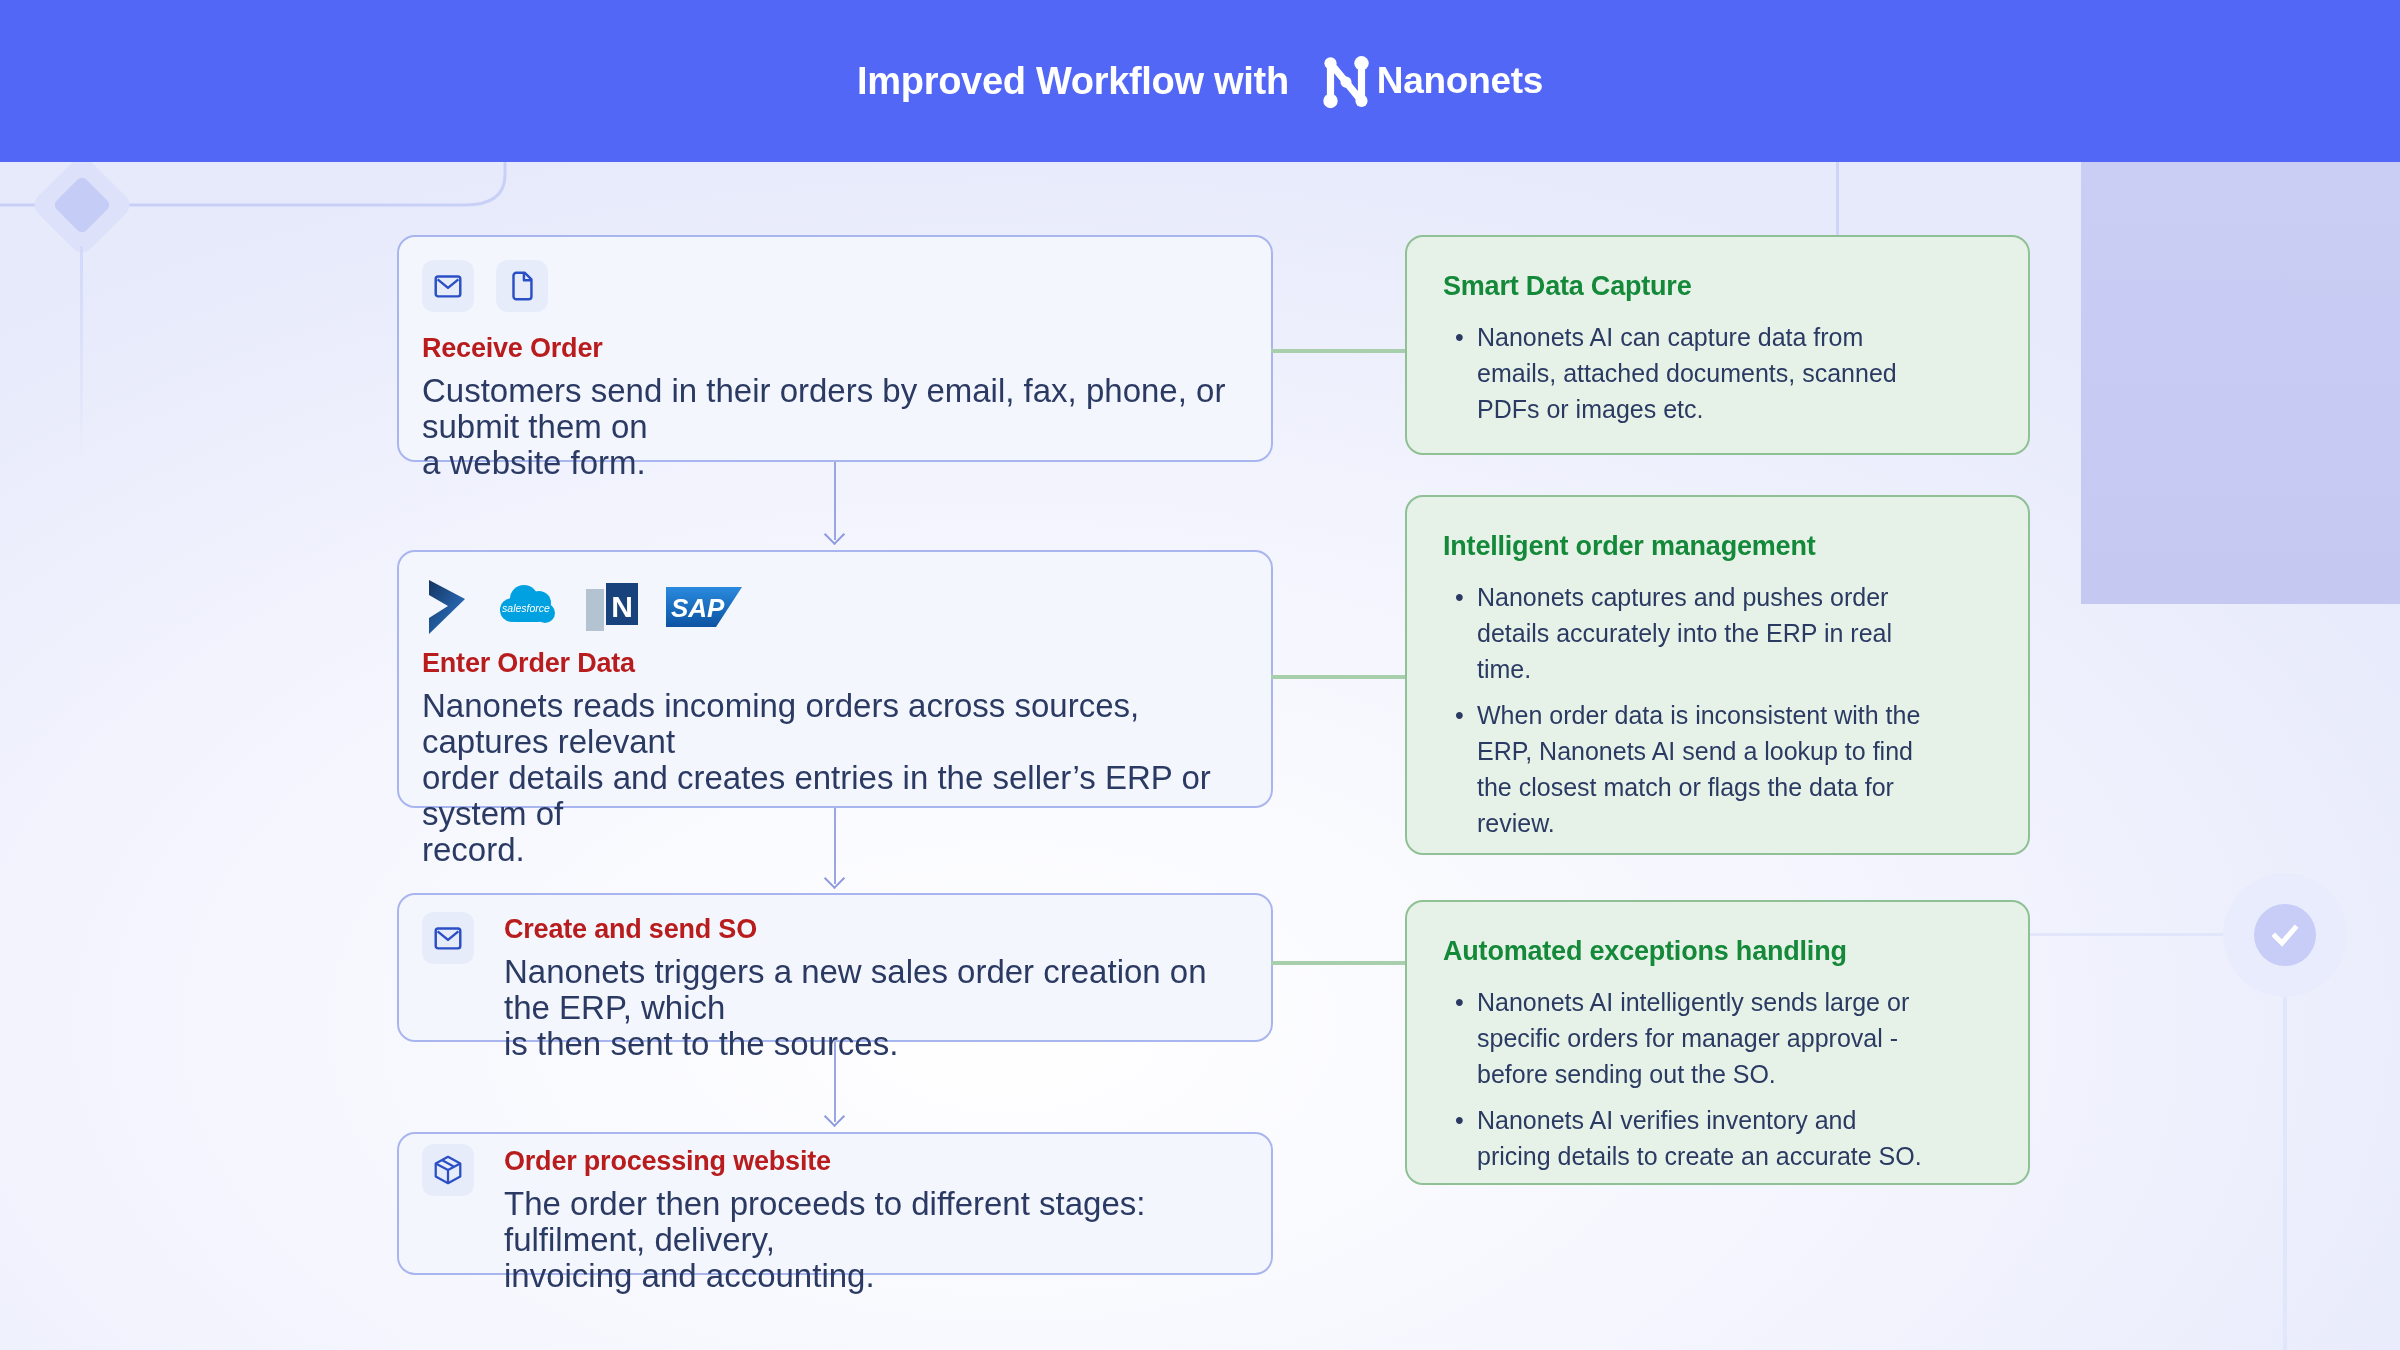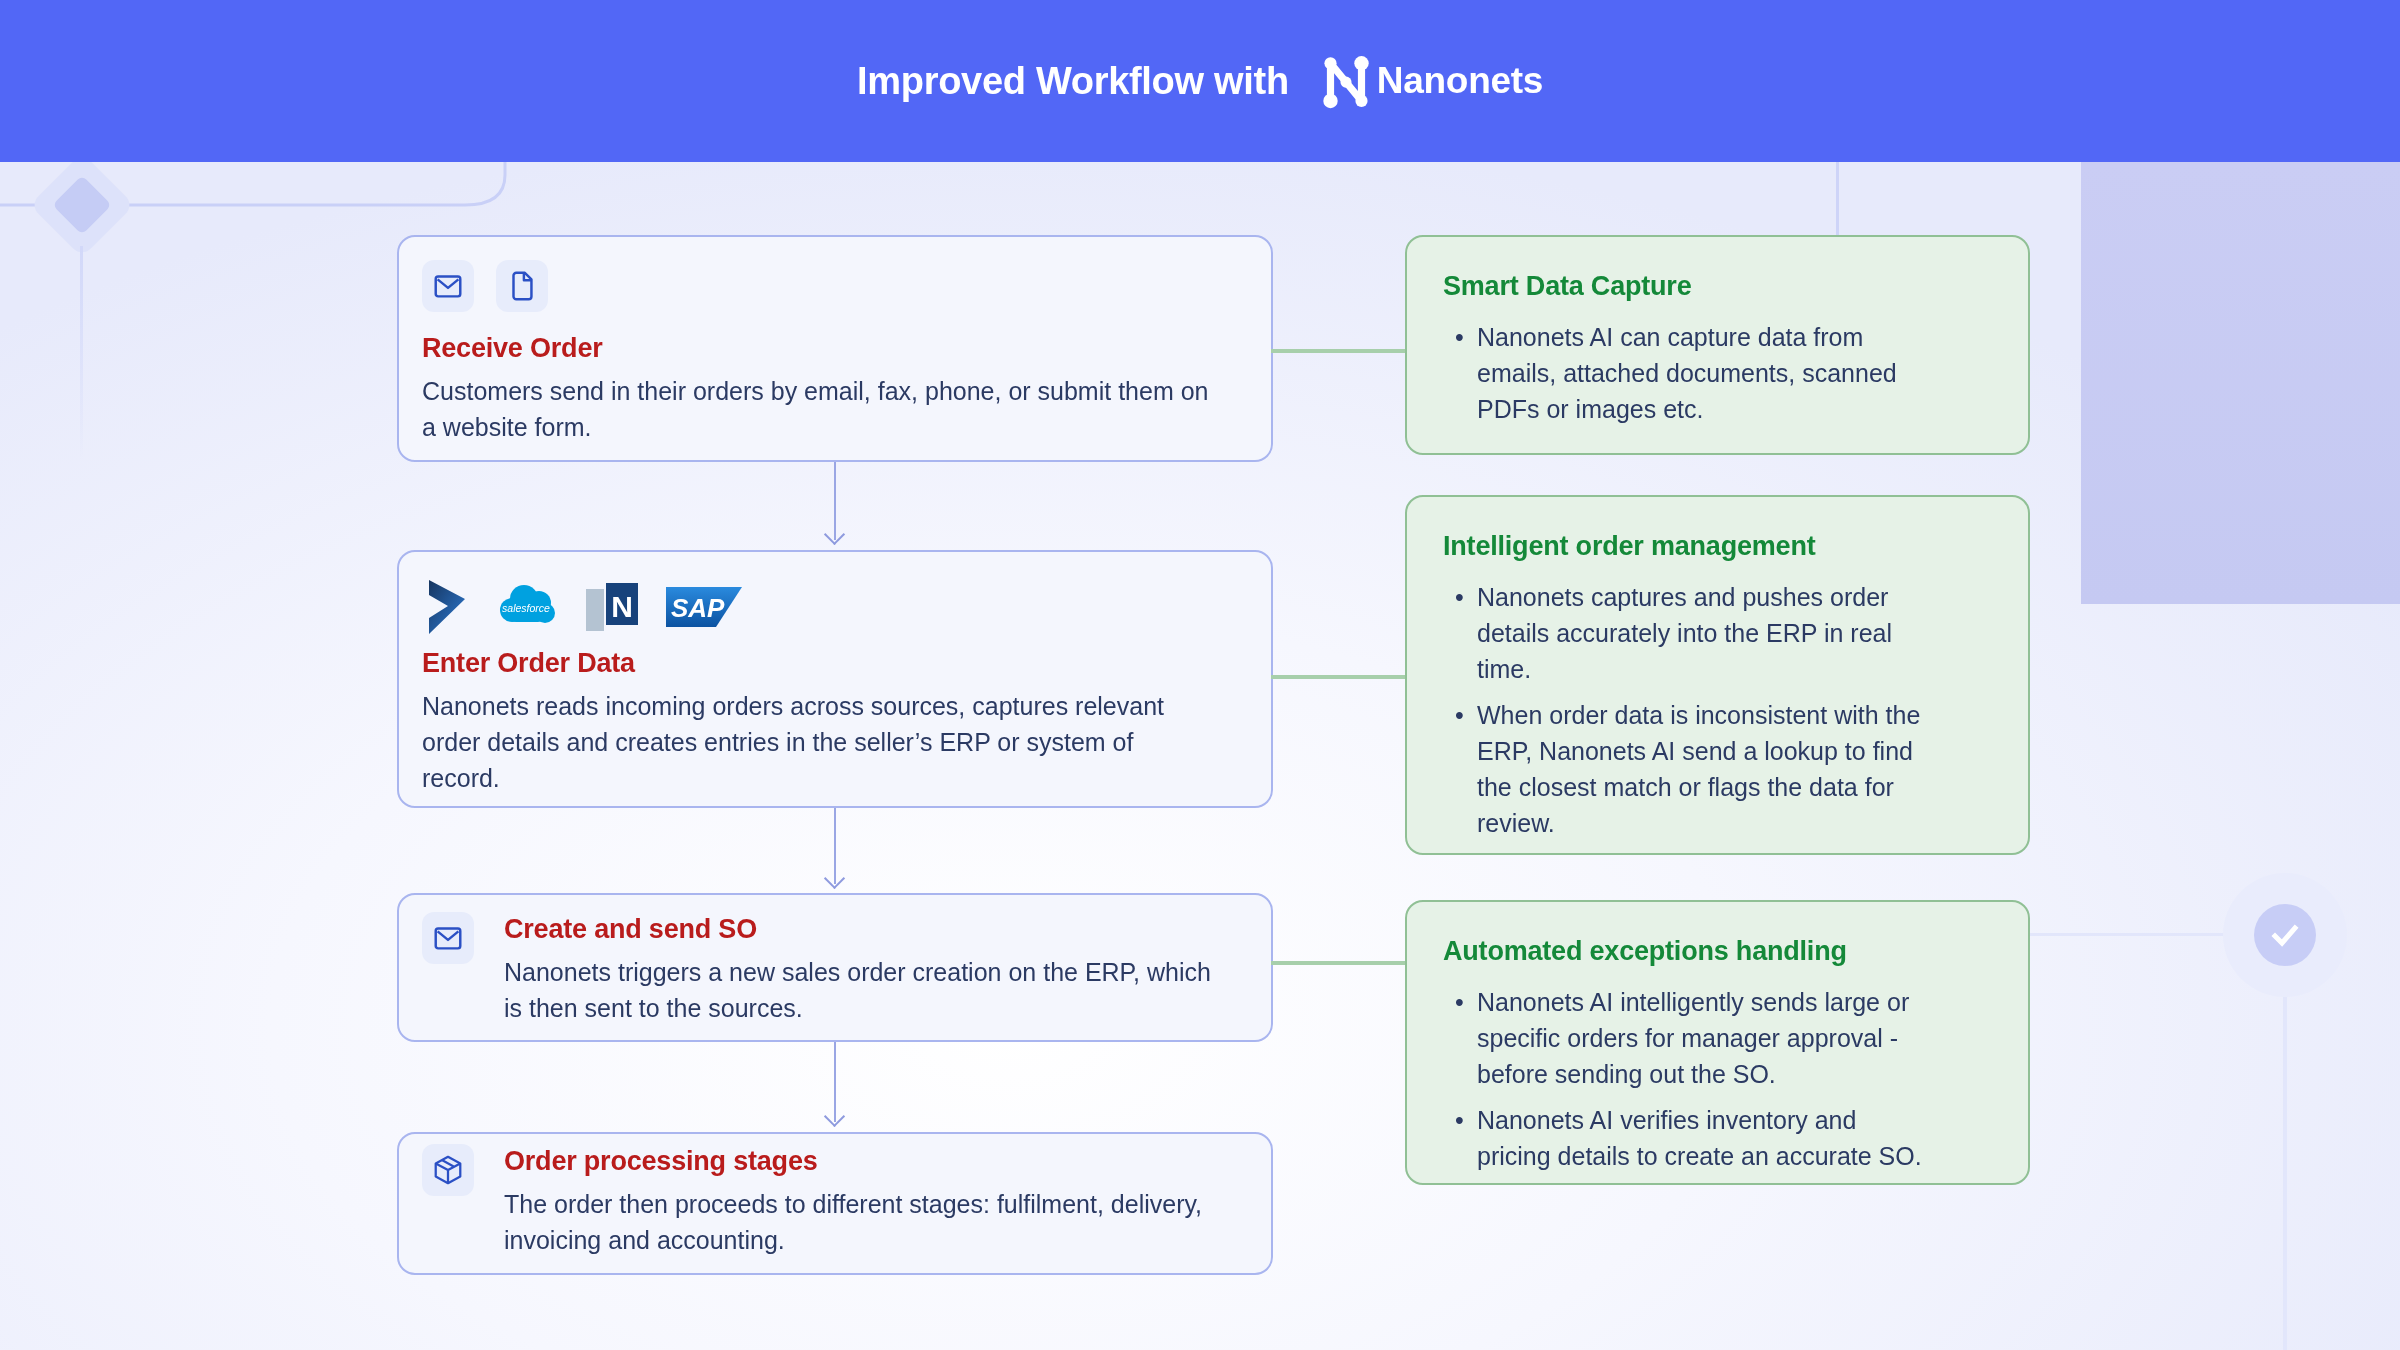--- a/index.html
+++ b/index.html
@@ -37,21 +37,21 @@
     background:#f4f6fd;border:2px solid #a9b5ef;border-radius:18px;padding:0 26px 0 23px;}
   .b1{top:235px;height:227px;}
   .b2{top:550px;height:258px;}
   .b3{top:893px;height:149px;}
   .b4{top:1132px;height:143px;}
   .chip{display:inline-flex;align-items:center;justify-content:center;width:52px;height:52px;
     border-radius:12px;background:#e7ecfb;flex:0 0 auto;}
   .chip-row{display:flex;gap:22px;margin-top:23px;}
   .logo-row{display:flex;gap:26px;align-items:center;margin-top:26px;height:58px;text-align:right;}
   .box-title{color:#b91c1c;font-size:27px;font-weight:700;letter-spacing:-0.2px;}
-  .box-desc{color:#2b3a63;font-size:25px;line-height:36px;white-space:pre-line;margin-top:9px;}
+  .box-desc{color:#2b3a63;font-size:33px;line-height:36px;white-space:pre-line;margin-top:9px;}
   .b1 .box-title{margin-top:21px;}
   .b2 .box-title{margin-top:12px;}
   .hrow{display:flex;gap:30px;margin-top:17px;}
   .b4 .hrow{margin-top:10px;}
   .hrow .tcol{padding-top:2px;}
 
   
   .arrow-line{position:absolute;left:834px;width:2px;background:#9aa6e4;}
   .a1{top:462px;height:78px;} .a2{top:808px;height:76px;} .a3{top:1042px;height:80px;}
   .arrow-head{position:absolute;left:827px;width:13px;height:13px;
@@ -199,21 +199,21 @@
 
   <section class="flow-box b4">
     <div class="hrow">
       <span class="chip">
         <svg class="oicon" width="34" height="34" viewBox="0 0 36 36">
           <path d="M18 4 L31 11 V25 L18 32 L5 25 V11 Z" fill="none" stroke="#2b50c5" stroke-width="2.4" stroke-linejoin="round"></path>
           <path d="M5 11 L18 18 L31 11 M18 18 V32 M11.5 7.5 L24.5 14.5" fill="none" stroke="#2b50c5" stroke-width="2.4" stroke-linejoin="round"></path>
         </svg>
       </span>
       <span class="tcol">
-        <div class="box-title">Order processing stages</div>
+        <div class="box-title">Order processing website</div>
         <div class="box-desc">The order then proceeds to different stages: fulfilment, delivery,
 invoicing and accounting.</div>
       </span>
     </div>
   </section>
 
   <div class="arrow-line a1"></div>
   <div class="arrow-head ah1"></div>
   <div class="arrow-line a2"></div>
   <div class="arrow-head ah2"></div>

